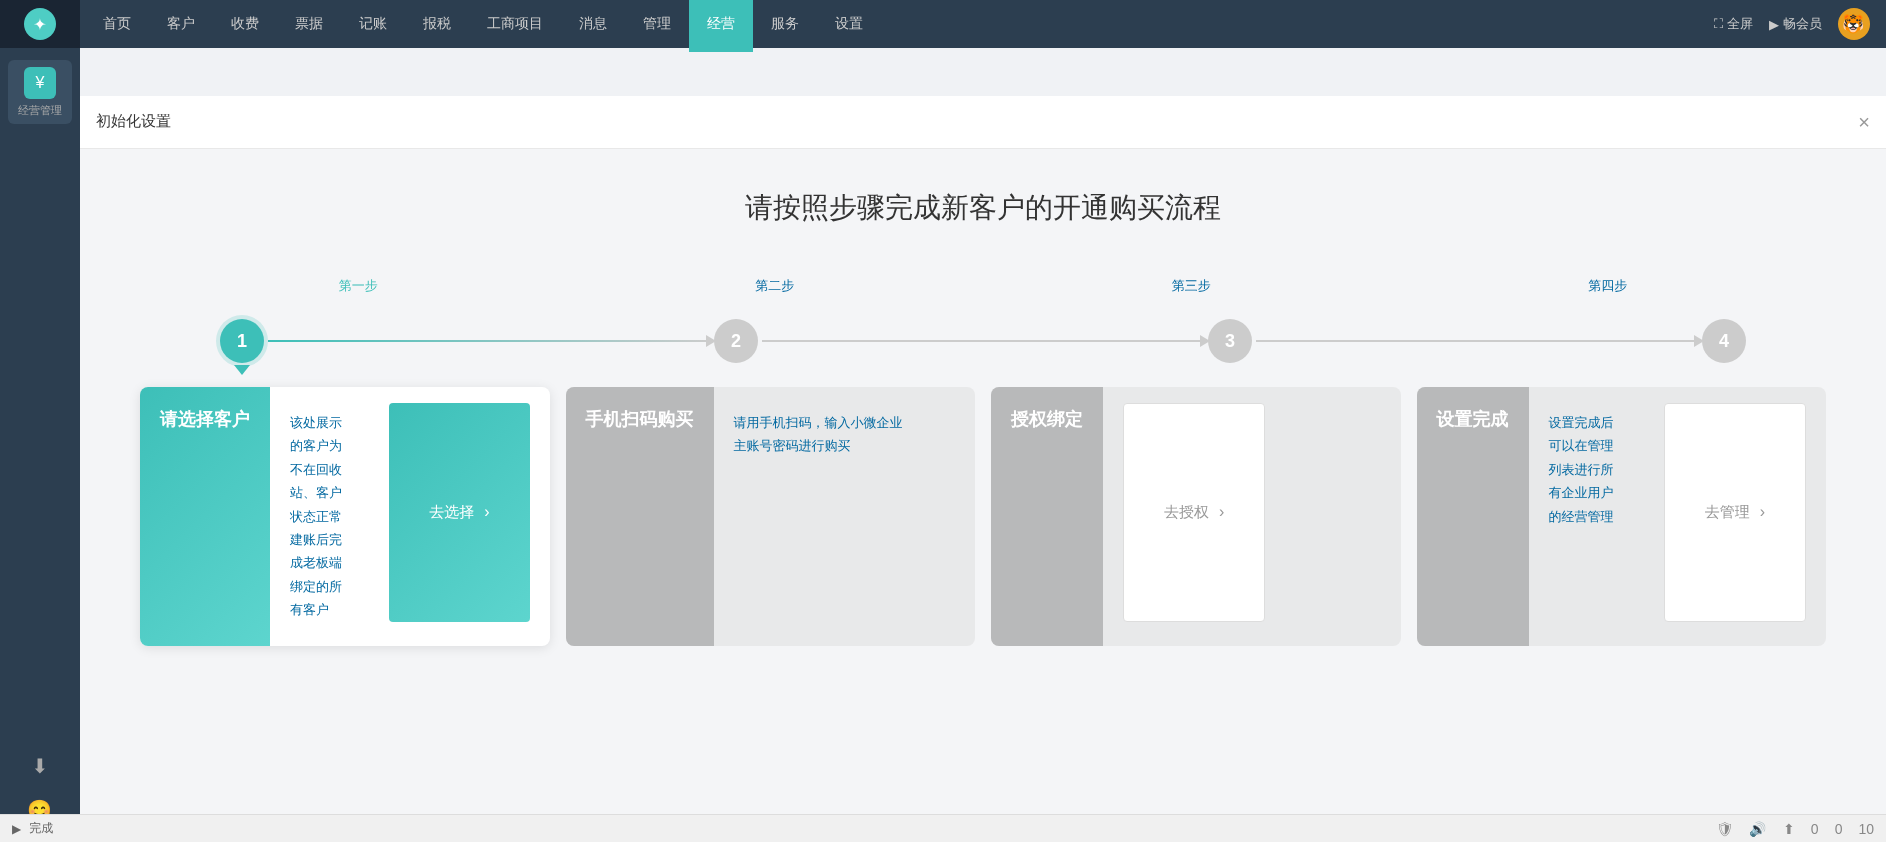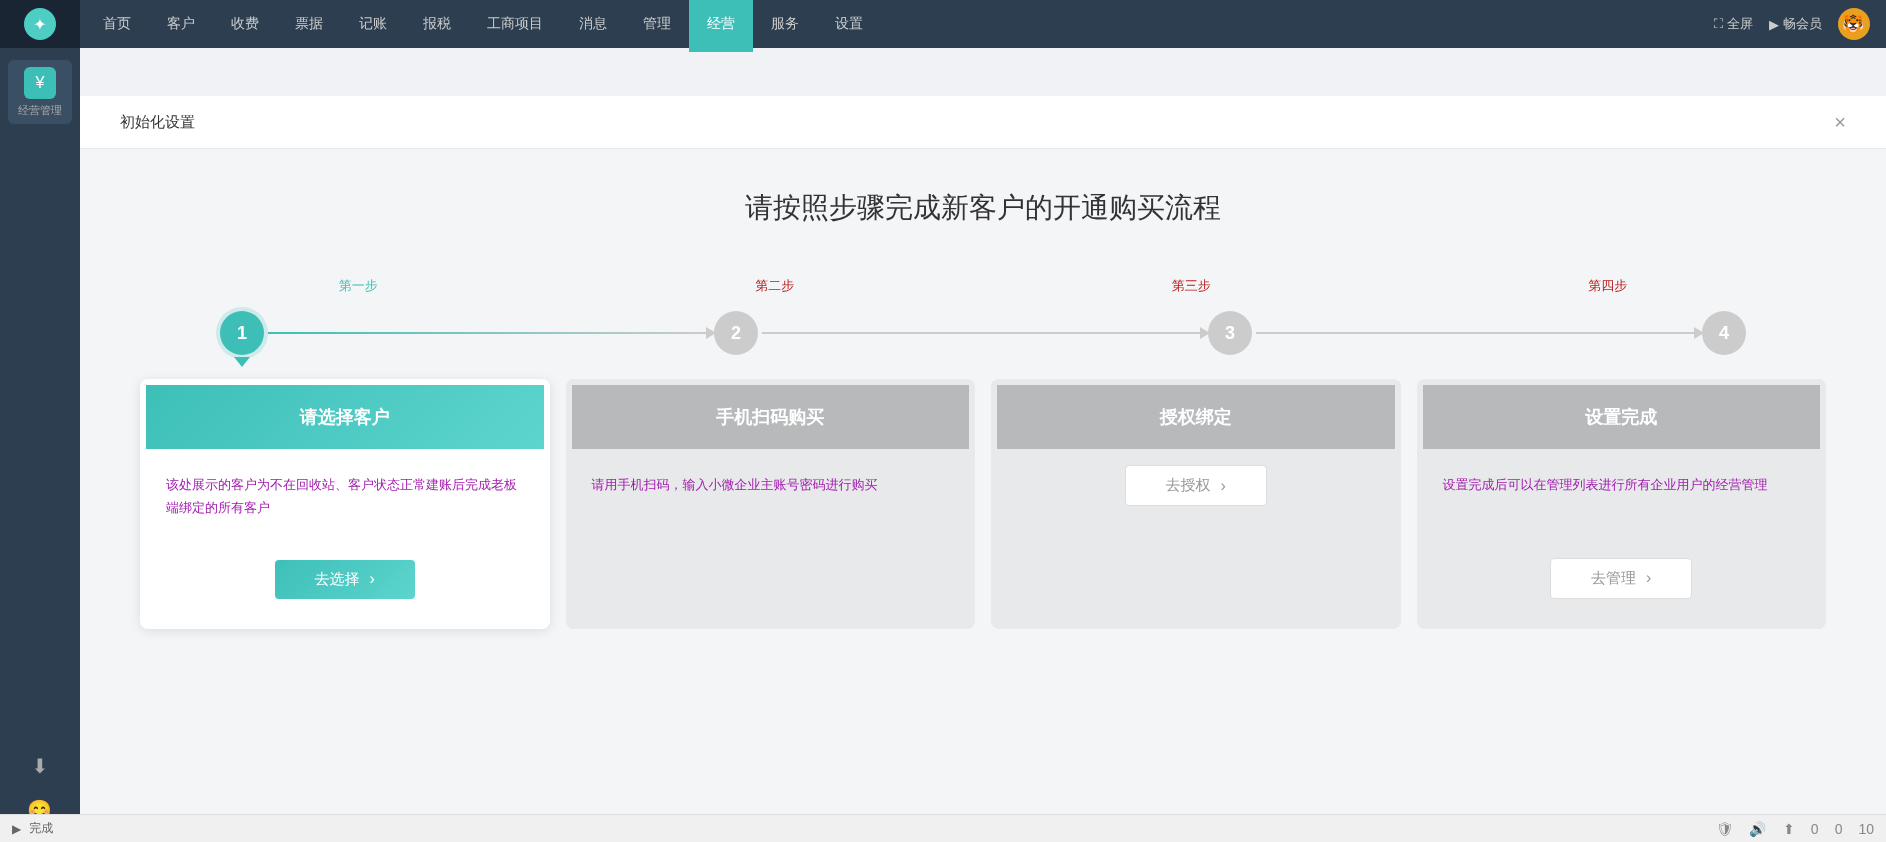--- a/index.html
+++ b/index.html
@@ -144,23 +144,22 @@
       margin-left: 80px;
       margin-top: 48px;
       background: #f4f5f7;
       min-height: calc(842px - 48px - 28px);
       position: relative;
     }
 
     
     .page-header {
       background: white;
-      padding: 16px 40px;
-      display: flex;
-      align-items: center;
+      padding: 16px 16px;
+      display: flex;
       justify-content: space-between;
       border-bottom: 1px solid #e8e8e8;
       gap: 44px;
     }
     .page-title {
       font-size: 15px;
       color: #333;
     }
     .close-btn {
       color: #999;
@@ -186,27 +185,27 @@
     
     .steps-wrapper {
       position: relative;
       margin-bottom: 20px;
     }
 
     
     .step-labels {
       display: flex;
       justify-content: space-between;
-      margin-bottom: 16px;
+      margin-bottom: 24px;
       padding: 0 10px;
     }
     .step-label-item {
       text-align: center;
       font-size: 13px;
-      color: #b91c1c;
+      color: #0369a1;
       flex: 1;
     }
     .step-label-item.active {
       color: #3dbfb8;
     }
     .step-circle {
       width: 44px;
       height: 44px;
       border-radius: 50%;
       display: flex;
@@ -228,24 +227,24 @@
 
     
     .step-cards {
       display: flex;
       gap: 16px;
       align-items: stretch;
     }
     .step-card {
       flex: 1;
       border-radius: 8px;
-      padding: 6px;
+      padding: 0;
       overflow: hidden;
       display: flex;
-      flex-direction: column;
+      flex-direction: row;
     }
     .step-card.active {
       background: white;
       box-shadow: 0 2px 12px rgba(0,0,0,0.1);
     }
     .step-card.inactive {
       background: #e8e9ea;
     }
     .card-header {
       padding: 20px;
@@ -257,21 +256,21 @@
     .card-header.active {
       background: linear-gradient(135deg, #3dbfb8, #5dd5ce);
     }
     .card-header.inactive {
       background: #b8b9ba;
     }
     .card-body {
       padding: 24px 20px;
       flex: 1;
       font-size: 13px;
-      color: #a21caf;
+      color: #0369a1;
       line-height: 1.8;
     }
     .card-footer {
       padding: 16px 20px 24px;
       display: flex;
       justify-content: center;
     }
     .card-btn {
       padding: 10px 40px;
       border-radius: 4px;

